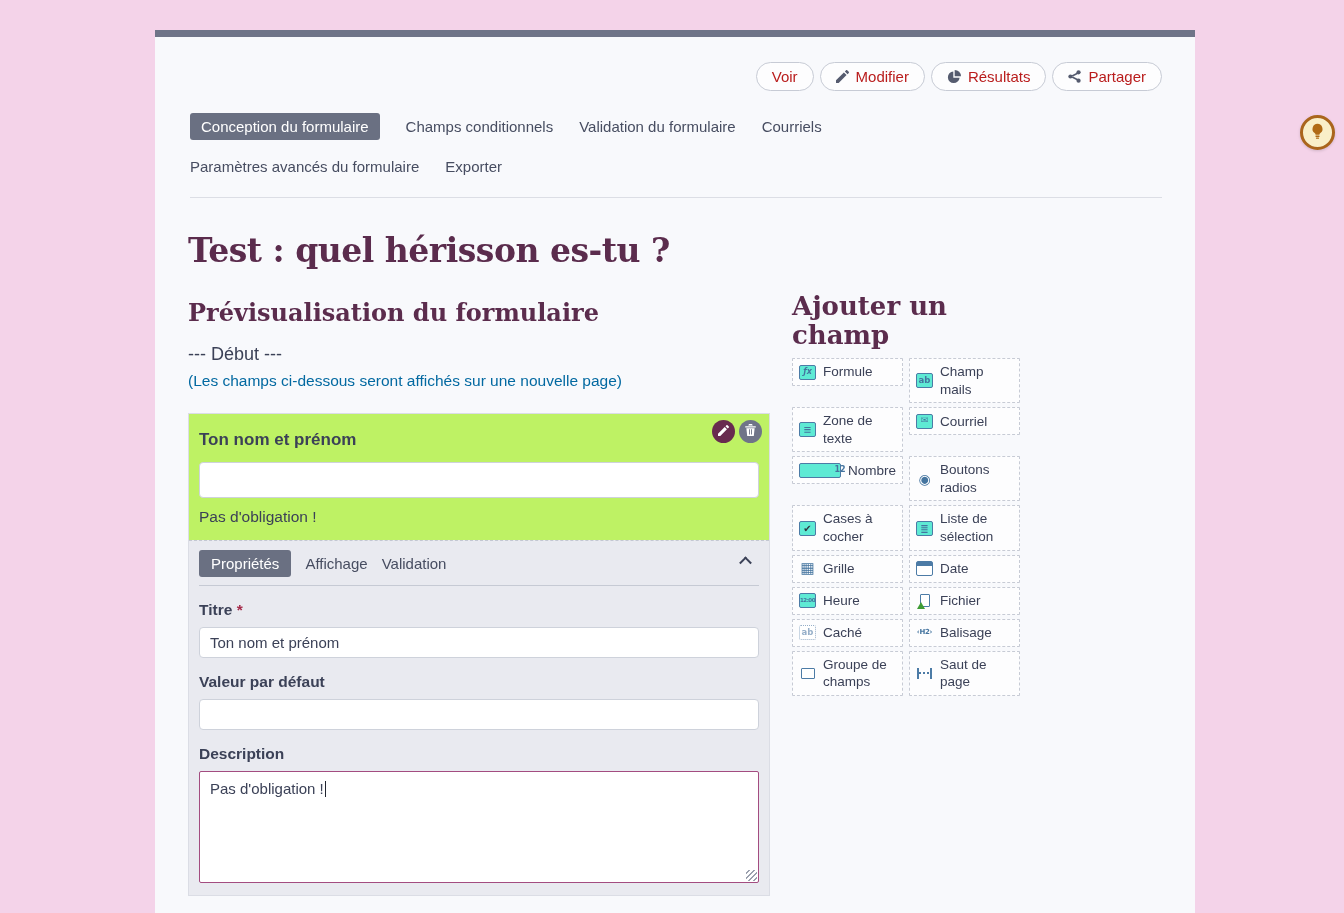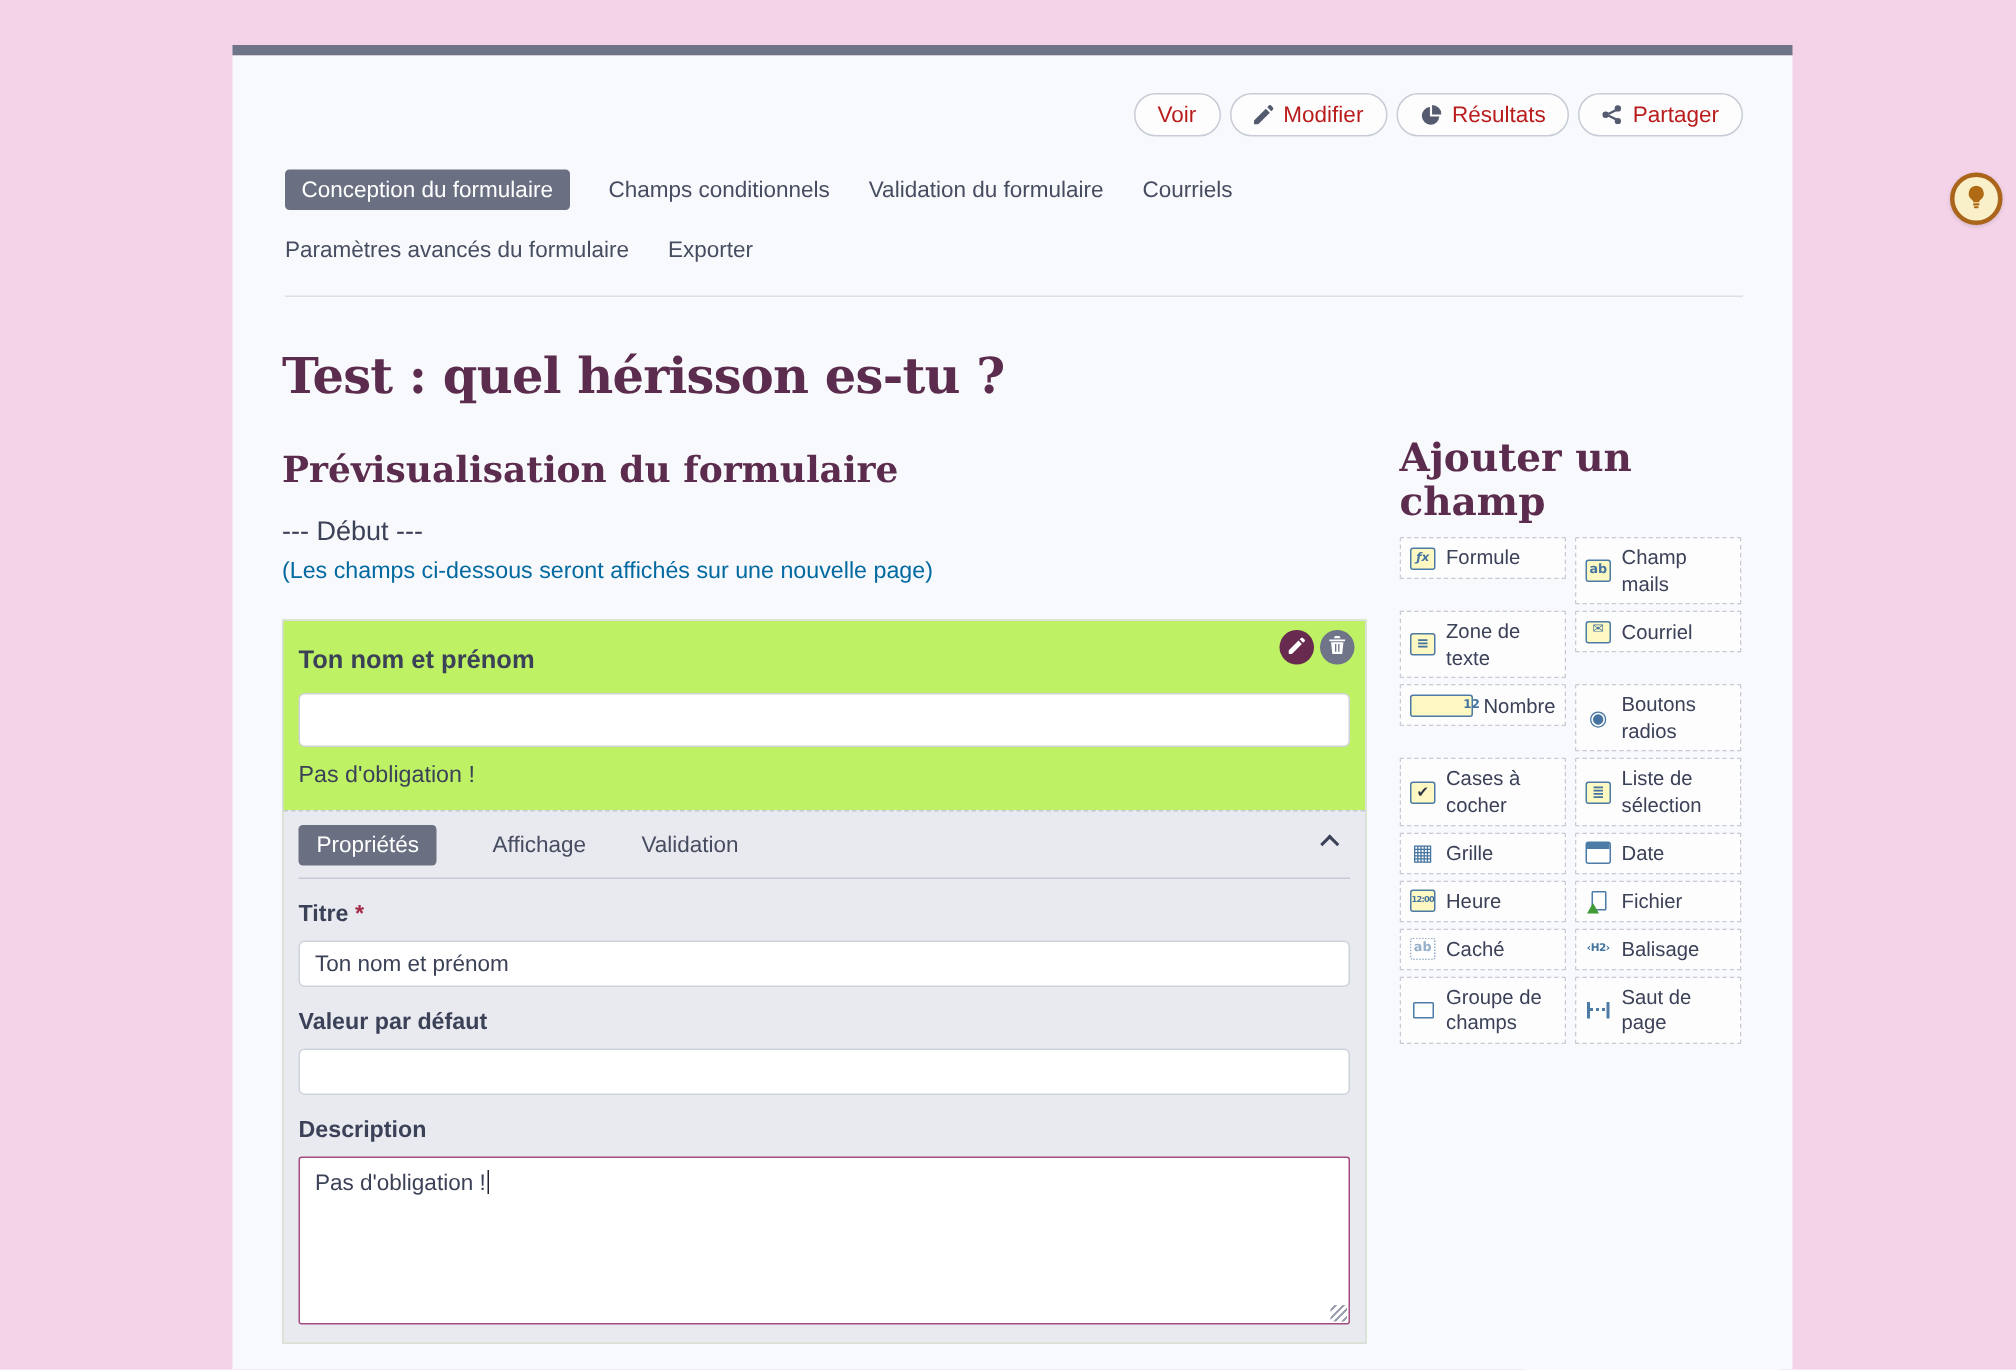--- a/index.html
+++ b/index.html
@@ -36,21 +36,21 @@
   h1.form-title {
     font-family:"DejaVu Serif", serif; font-weight:bold;
     color:#5b2c4d; font-size:33px; margin-top:33px; letter-spacing:-0.5px;
   }
   h2.section-heading {
     font-family:"DejaVu Serif", serif; font-weight:bold;
     color:#5b2c4d; font-size:24px; margin-top:16px;
   }
 
   .columns { display:flex; gap:22px; margin-top:12px; }
-  .main-col { width:723px; flex:none; }
+  .main-col { width:582px; flex:none; }
   .side-col { width:228px; flex:none; }
 
   .pagebreak-marker { margin-top:17px; font-size:18px; color:#3b4157; }
   .pagebreak-note { margin-top:7px; font-size:15.5px; color:#0369a1; }
 
   
   .field-card { margin-top:23px; border:1px solid #dbdde5; background:#bef264; }
   .field-preview { position:relative; padding:16px 10px 14px 10px; }
   .field-label { font-size:17px; font-weight:bold; color:#3b4157; }
   .text-input {
@@ -63,21 +63,21 @@
   .card-tools { position:absolute; top:6px; right:7px; display:flex; gap:4px; }
   .tool-circle {
     width:23px; height:23px; border-radius:50%; border:none; cursor:pointer;
     display:inline-flex; align-items:center; justify-content:center;
   }
   .tool-circle.edit { background:#682b4f; }
   .tool-circle.del  { background:#6f7488; }
 
   
   .props-panel { background:#e9eaf0; border-top:1px dashed #c3c7d2; padding:9px 10px 12px 10px; }
-  .props-tabs { display:flex; align-items:flex-start; gap:37px; font-size:15px; color:#474d61; position:relative; }
+  .props-tabs { display:flex; align-items:flex-start; gap:14px; font-size:15px; color:#474d61; position:relative; }
   .props-tab { cursor:pointer; padding:5px 0; }
   .props-tab.active { background:#6a7082; color:#fff; border-radius:3px; padding:5px 12px; }
   .collapse-toggle { position:absolute; right:2px; top:4px; width:16px; height:14px; cursor:pointer; }
   .collapse-toggle i { display:block; width:9px; height:9px; border-top:2px solid #3b4157; border-left:2px solid #3b4157; transform:rotate(45deg) translate(3px,3px); }
   .props-divider { border:none; border-top:1px solid #c6cad4; margin-top:8px; }
   .prop-label { margin-top:15px; font-size:15.5px; font-weight:bold; color:#3b4157; }
   .required-mark { color:#a52a49; font-weight:bold; }
   .props-panel .text-input { margin-top:8px; height:31px; }
   .fake-textarea {
     margin-top:8px; height:112px; background:#fff; border:1px solid #a34c80;
@@ -98,21 +98,21 @@
   .field-grid { margin-top:9px; display:grid; grid-template-columns:1fr 1fr; gap:4px 6px; align-items:start; }
   .field-btn {
     display:flex; align-items:center; gap:7px; width:100%;
     background:#fdfdfe; border:1px dashed #c7cbd5; border-radius:1px;
     padding:4px 6px; min-height:28px; cursor:pointer; text-align:left;
     font-size:13.5px; color:#3b4157; line-height:1.3;
     font-family:"Liberation Sans", sans-serif;
   }
   .fi { flex:none; width:17px; height:15px; display:inline-flex; align-items:center; justify-content:center;
         color:#44749f; font-weight:bold; font-size:9px; font-family:"DejaVu Sans", sans-serif; position:relative; }
-  .fi-box { border:1px solid #4c7ba6; border-radius:2px; background:#fef9c3; }
+  .fi-box { border:1px solid #4c7ba6; border-radius:2px; background:#5eead4; }
   .fi-formula { font-size:8px; font-style:italic; }
   .fi-textfield { font-size:8.5px; }
   .fi-number { font-size:8px;padding-left:40px; }
   .fi-lines { font-size:10px; }
   .fi-radio { font-size:14px; border:none; }
   .fi-check { font-size:10px; color:#2f3542; }
   .fi-grid { font-size:15px; border:none; }
   .fi-date { background:linear-gradient(#4c7ba6 0 4px, #fff 4px); }
   .fi-time { font-size:5.5px; letter-spacing:-0.5px; }
   .fi-file-page { width:10px; height:13px; border:1px solid #4c7ba6; border-radius:1px; background:#fff; }

